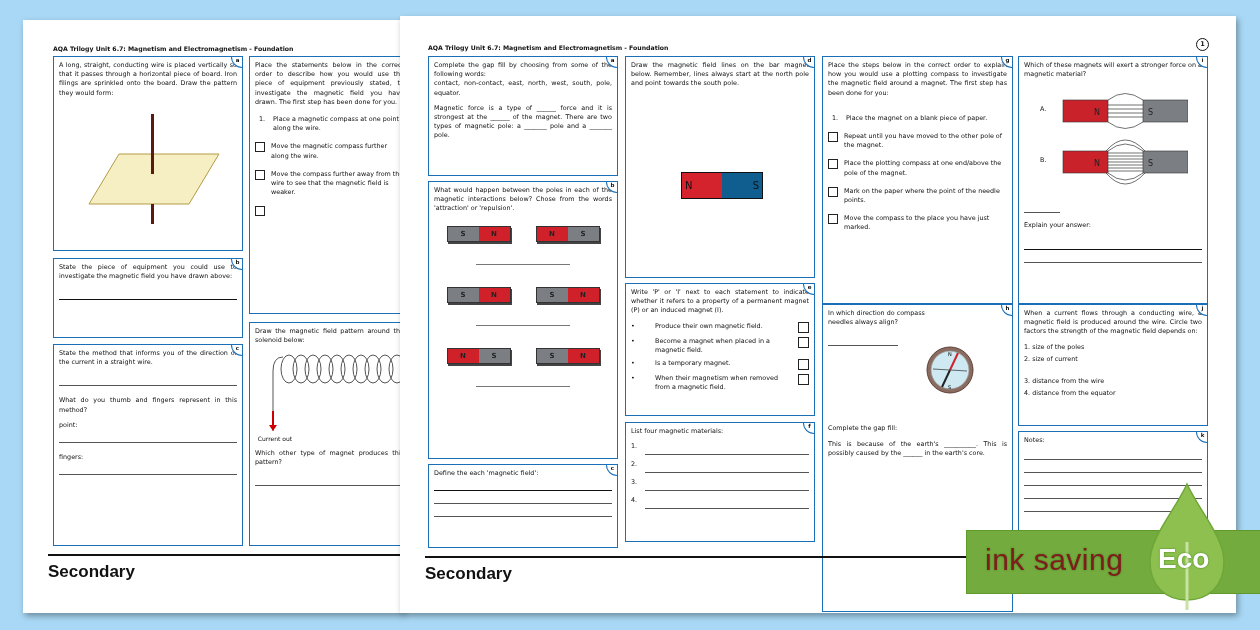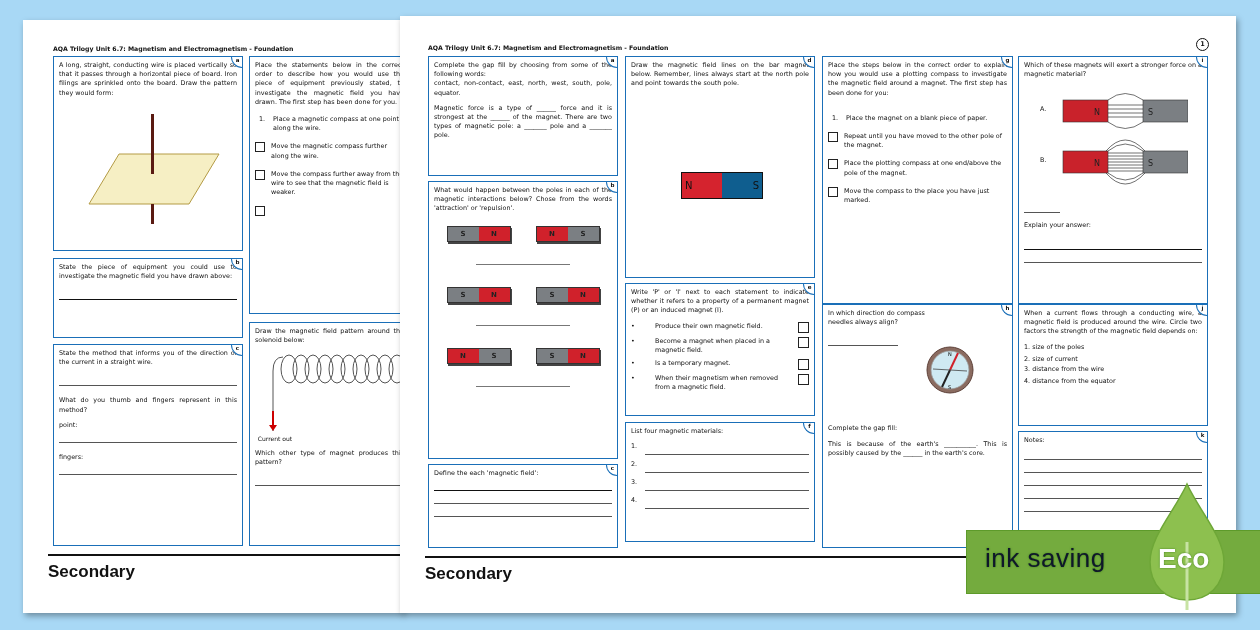--- a/index.html
+++ b/index.html
@@ -22,21 +22,21 @@
   .bullet .chk{margin-left:6px;margin-right:0;width:11px;height:11px;flex:0 0 11px;}
   .magpair{display:flex;justify-content:space-around;margin:12px 0 4px;}
   .bar{display:flex;width:62px;height:14px;border:1px solid #333;box-shadow:1px 2px 0 #444;}
   .bar span{flex:1;font-size:7px;color:#222;line-height:14px;text-align:center;font-weight:bold;}
   .red{background:#d0212b;}
   .grey{background:#7b7f83;}
   .anslines{width:94px;margin:14px auto 0;border-bottom:1px solid #777;height:0;}
   .footer-rule{position:absolute;height:2px;background:#111;}
   .footer-txt{position:absolute;font-size:17px;font-weight:bold;font-family:"Liberation Sans",sans-serif;}
   .eco{position:absolute;left:966px;top:530px;width:294px;height:64px;background:#74ab3e;border:1.5px solid #5d9a2a;border-right:none;box-sizing:border-box;}
-  .eco-txt{position:absolute;left:18px;top:12px;font-size:26px;color:#0f172a;font-family:"Liberation Sans",sans-serif;letter-spacing:0.5px;text-shadow:0 0 2px #3a7a1a;}
+  .eco-txt{position:absolute;left:18px;top:12px;font-size:30px;color:#7f1d1d;font-family:"Liberation Sans",sans-serif;letter-spacing:0.5px;text-shadow:0 0 2px #3a7a1a;}
   .eco-drop{position:absolute;left:1148px;top:482px;width:78px;height:130px;}
   .eco-word{position:absolute;left:1158px;top:543px;font-size:28px;font-weight:bold;color:#fff;font-family:"Liberation Sans",sans-serif;text-shadow:0 0 2px #3a7a1a;}
   .pnum{position:absolute;width:11px;height:11px;border:1.3px solid #111;border-radius:50%;font-size:6.5px;line-height:11px;text-align:center;font-weight:bold;}
 </style>
 </head>
 <body>
 
 <div class="page" id="page-back">
   <div class="hdr" style="left:30px;top:25px;">AQA Trilogy Unit 6.7: Magnetism and Electromagnetism - Foundation</div>
 
@@ -243,25 +243,29 @@
     <div class="step">
         <span class="chk"></span>
         <span>Repeat until you have moved to the other pole of the magnet.</span>
       </div>
     <div class="step">
         <span class="chk"></span>
         <span>Place the plotting compass at one end/above the pole of the magnet.</span>
       </div>
     <div class="step">
         <span class="chk"></span>
+        <span>Mark on the paper where the point of the needle points.</span>
+      </div>
+    <div class="step">
+        <span class="chk"></span>
         <span>Move the compass to the place you have just marked.</span>
       </div>
   </div>
 
-  <div class="box" style="left:422px;top:288px;width:191px;height:244px;">
+  <div class="box" style="left:422px;top:288px;width:191px;height:308px;">
     <div class="badge">h</div>
     <p style="width:110px;text-align:left;">In which direction do compass needles always align?</p>
     <div class="line" style="width:70px;"></div>
     <svg style="position:absolute;left:102px;top:40px;" width="50" height="50">
       <circle cx="25" cy="25" r="23" fill="#8a6b60" stroke="#5d4038" stroke-width="1"></circle>
       <circle cx="25" cy="25" r="19" fill="#cfe9f2" stroke="#999" stroke-width="0.8"></circle>
       <line x1="25" y1="25" x2="33" y2="8" stroke="#d0212b" stroke-width="2"></line>
       <line x1="25" y1="25" x2="17" y2="42" stroke="#222" stroke-width="2"></line>
       <line x1="8" y1="24" x2="42" y2="26" stroke="#444" stroke-width="0.8"></line>
       <text x="23" y="11" font-size="5" font-family="DejaVu Sans, sans-serif">N</text>
@@ -316,21 +320,21 @@
     <div class="line" style="width:36px;margin-bottom:8px;"></div>
     <p>Explain your answer:</p>
     <div class="line dark"></div>
     <div class="line"></div>
   </div>
 
   <div class="box" style="left:618px;top:288px;width:190px;height:122px;">
     <div class="badge">j</div>
     <p>When a current flows through a conducting wire, a magnetic field is produced around the wire. Circle two factors the strength of the magnetic field depends on:</p>
     <div style="margin-bottom:3px;">1.  size of the poles</div>
-    <div style="margin-bottom:1px;">2.  size of current</div>
+    <div style="margin-bottom:13px;">2.  size of current</div>
     <div style="margin-bottom:3px;">3.  distance from the wire</div>
     <div>4.  distance from the equator</div>
   </div>
 
   <div class="box" style="left:618px;top:415px;width:190px;height:120px;">
     <div class="badge">k</div>
     <p style="margin-bottom:2px;">Notes:</p>
     <div class="line"></div>
     <div class="line"></div>
     <div class="line"></div>

